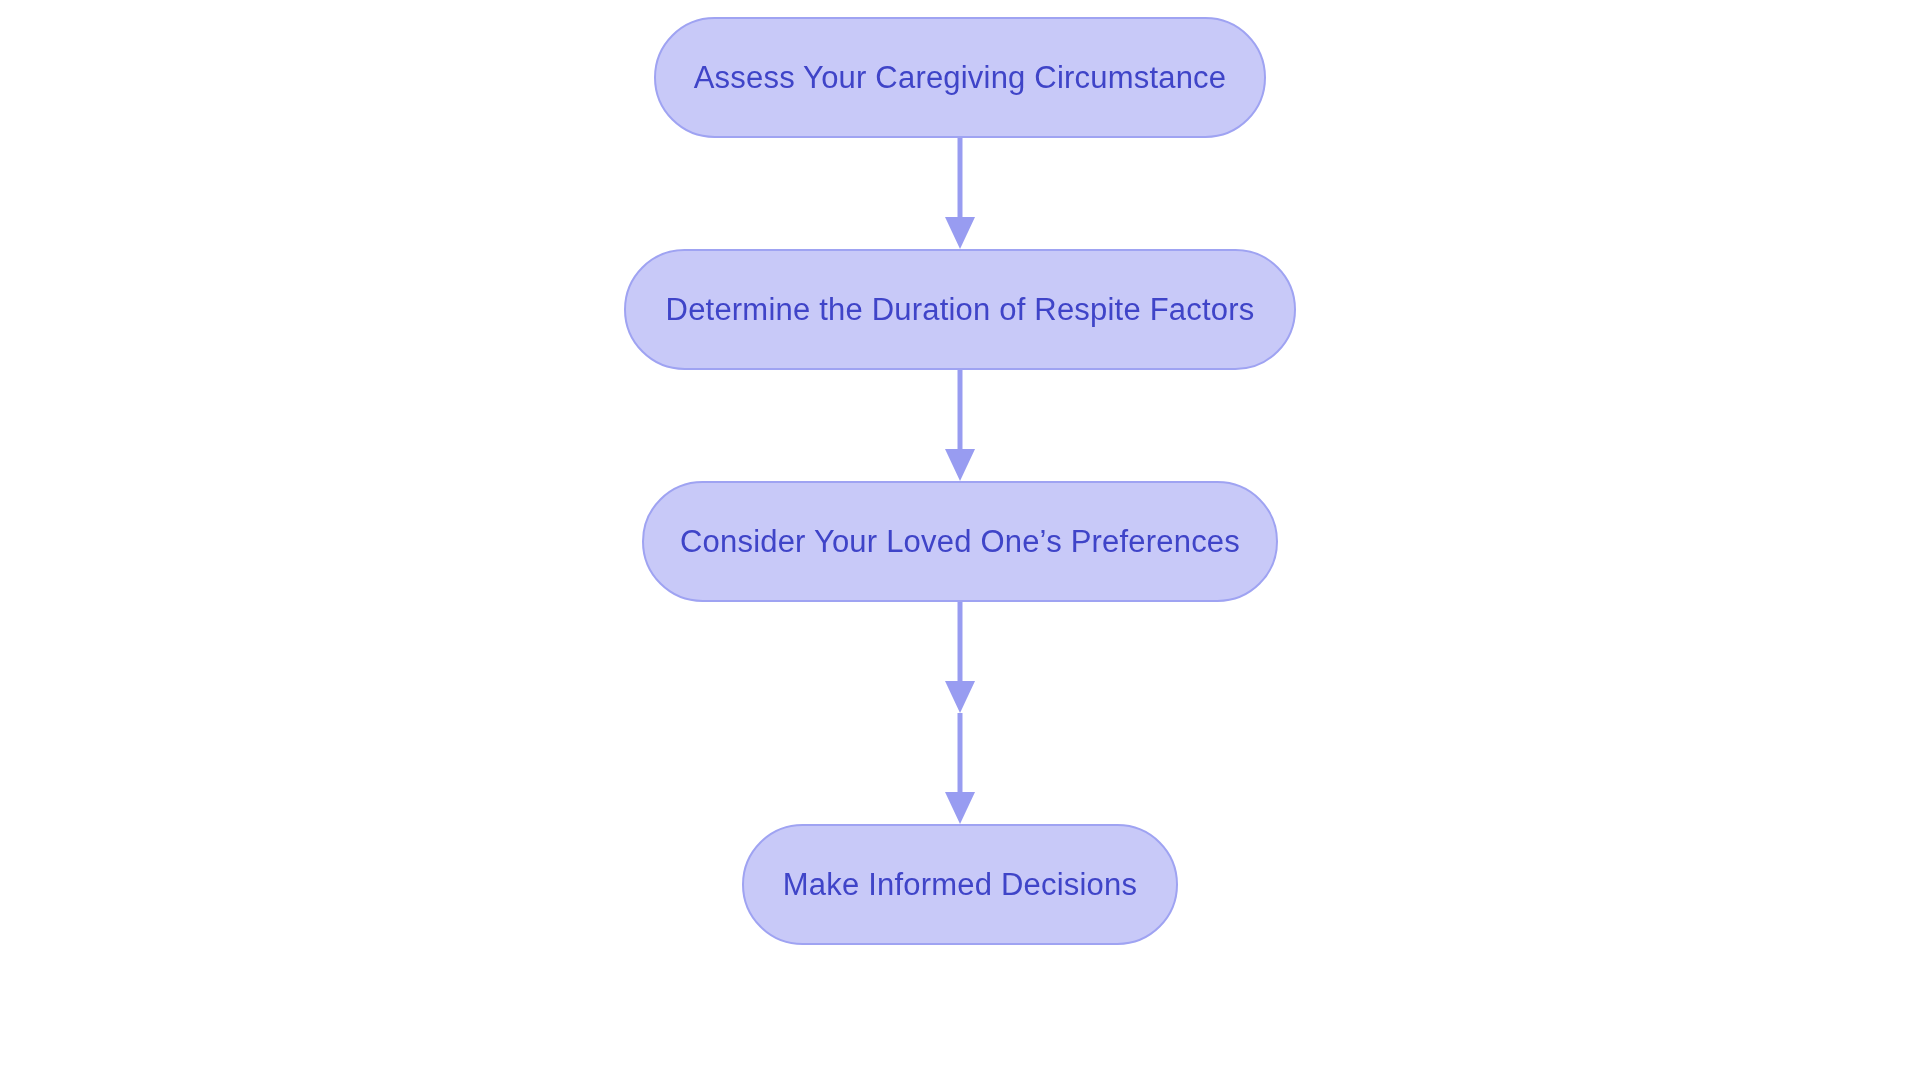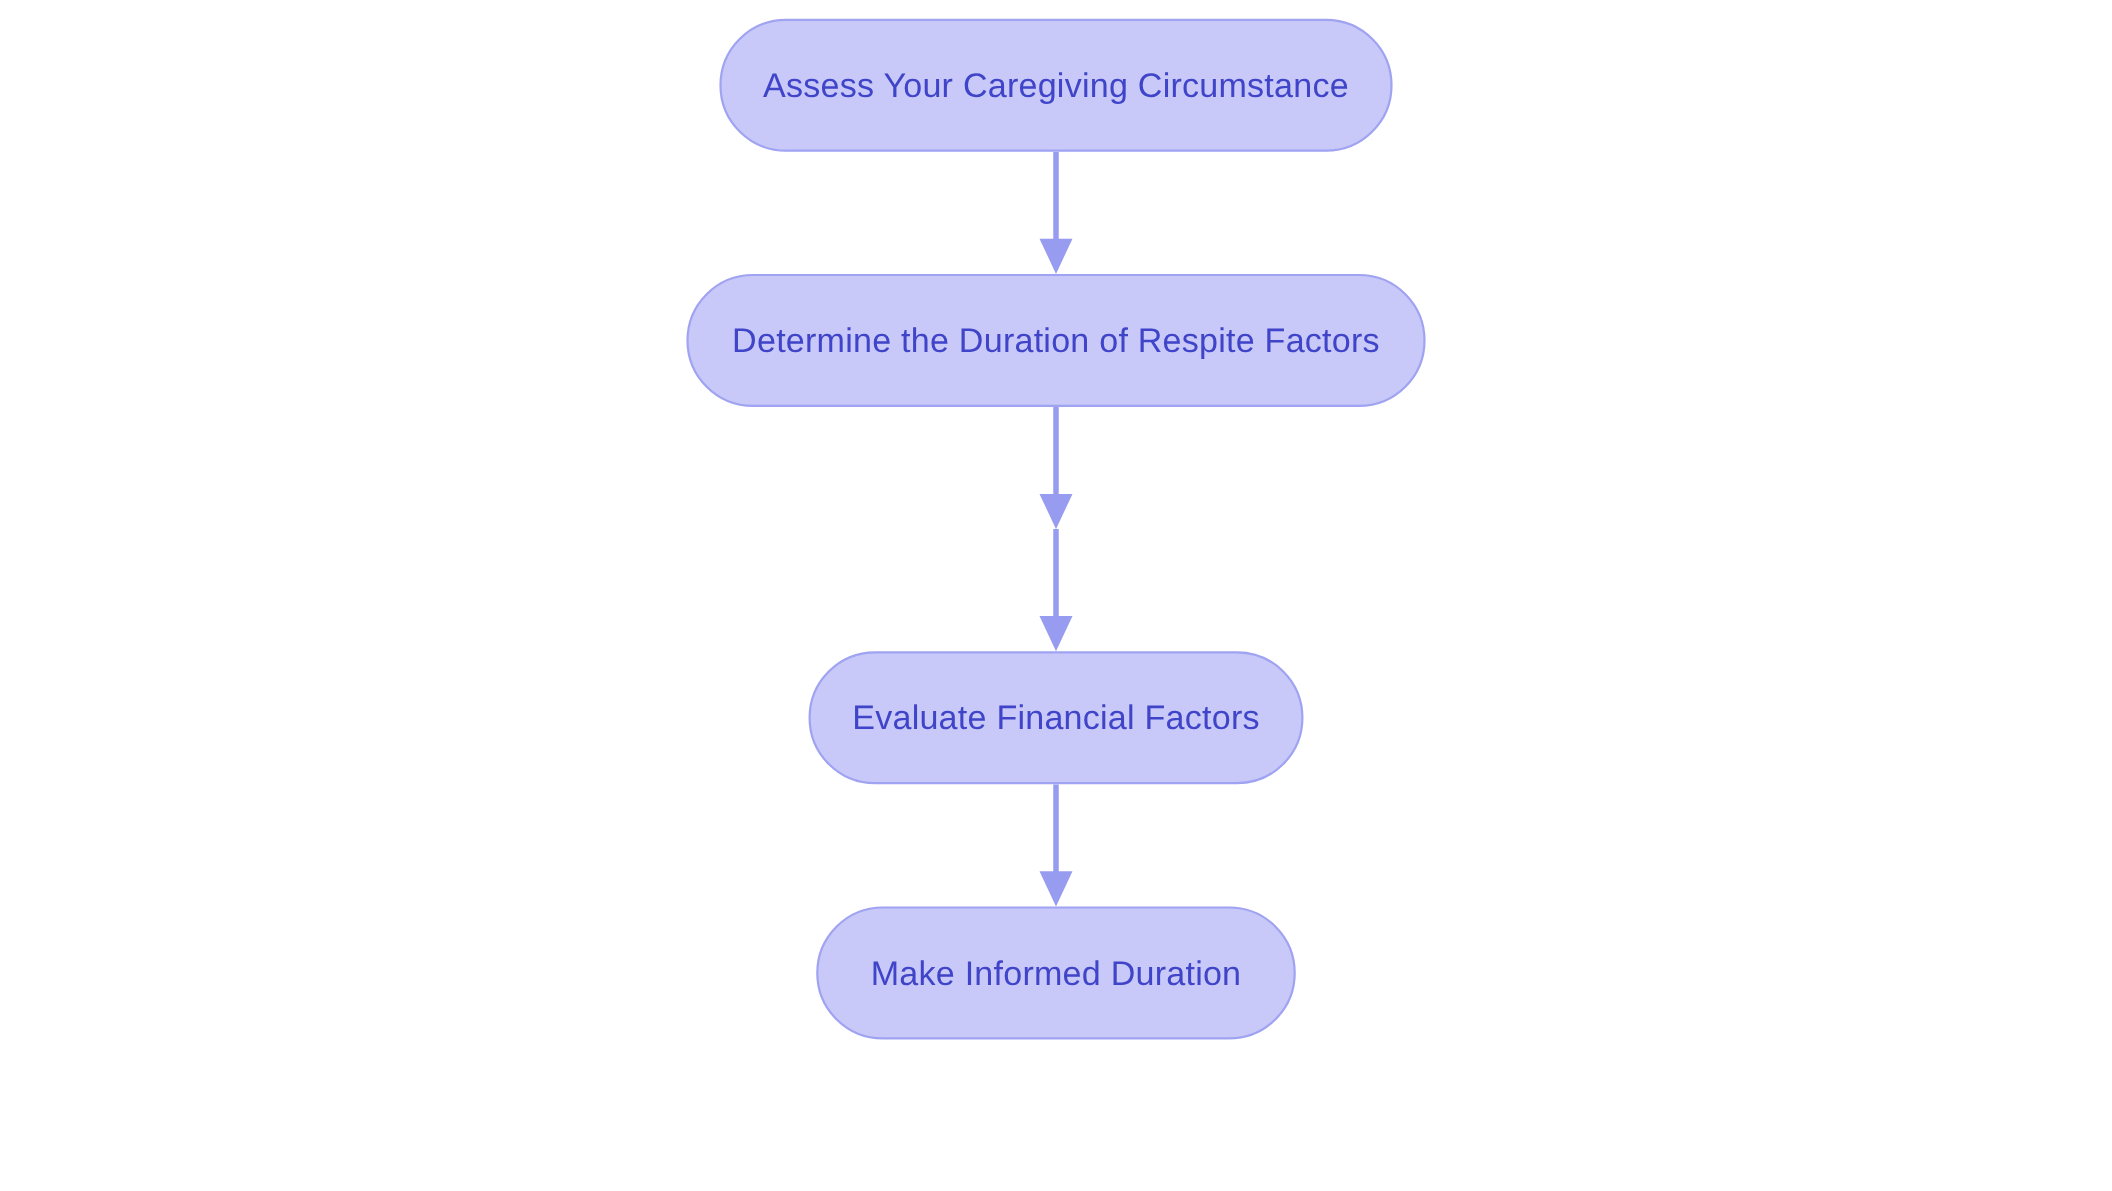--- a/index.html
+++ b/index.html
@@ -71,32 +71,32 @@
 
   <div class="node node-2">
     <span>Determine the Duration of Respite Factors</span>
   </div>
 
   <svg class="arrow" viewBox="0 0 34 111" aria-hidden="true">
     <line x1="17" y1="0" x2="17" y2="82"></line>
     <polygon points="2,79 32,79 17,111"></polygon>
   </svg>
 
-
-  <svg class="arrow" viewBox="0 0 34 111" aria-hidden="true">
-    <line x1="17" y1="0" x2="17" y2="82"></line>
-    <polygon points="2,79 32,79 17,111"></polygon>
-  </svg>
-
-  <div class="node node-4">
-    <span>Evaluate Financial Factors</span>
+  <div class="node node-3">
+    <span>Consider Your Loved One’s Preferences</span>
   </div>
 
   <svg class="arrow" viewBox="0 0 34 111" aria-hidden="true">
     <line x1="17" y1="0" x2="17" y2="82"></line>
     <polygon points="2,79 32,79 17,111"></polygon>
   </svg>
 
+
+  <svg class="arrow" viewBox="0 0 34 111" aria-hidden="true">
+    <line x1="17" y1="0" x2="17" y2="82"></line>
+    <polygon points="2,79 32,79 17,111"></polygon>
+  </svg>
+
   <div class="node node-5">
-    <span>Make Informed Duration</span>
+    <span>Make Informed Decisions</span>
   </div>
 
 </div>
 
 </body></html>

